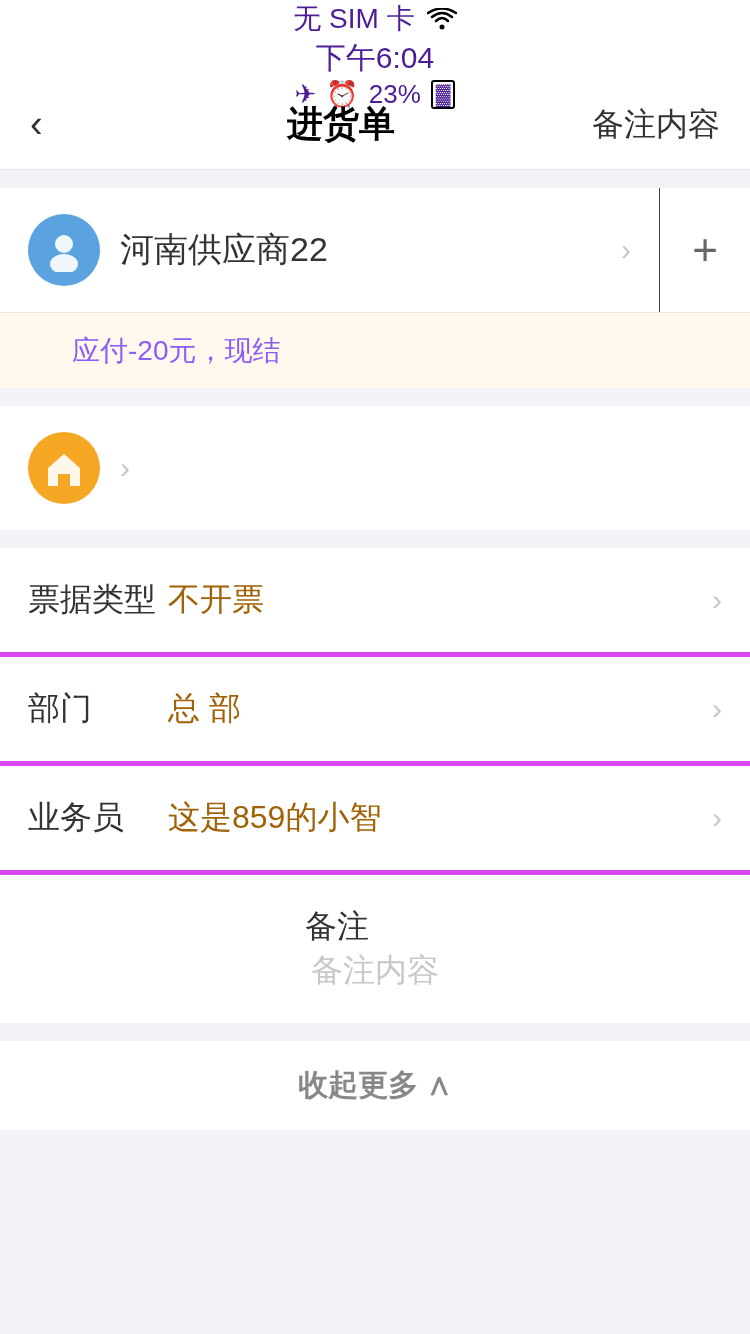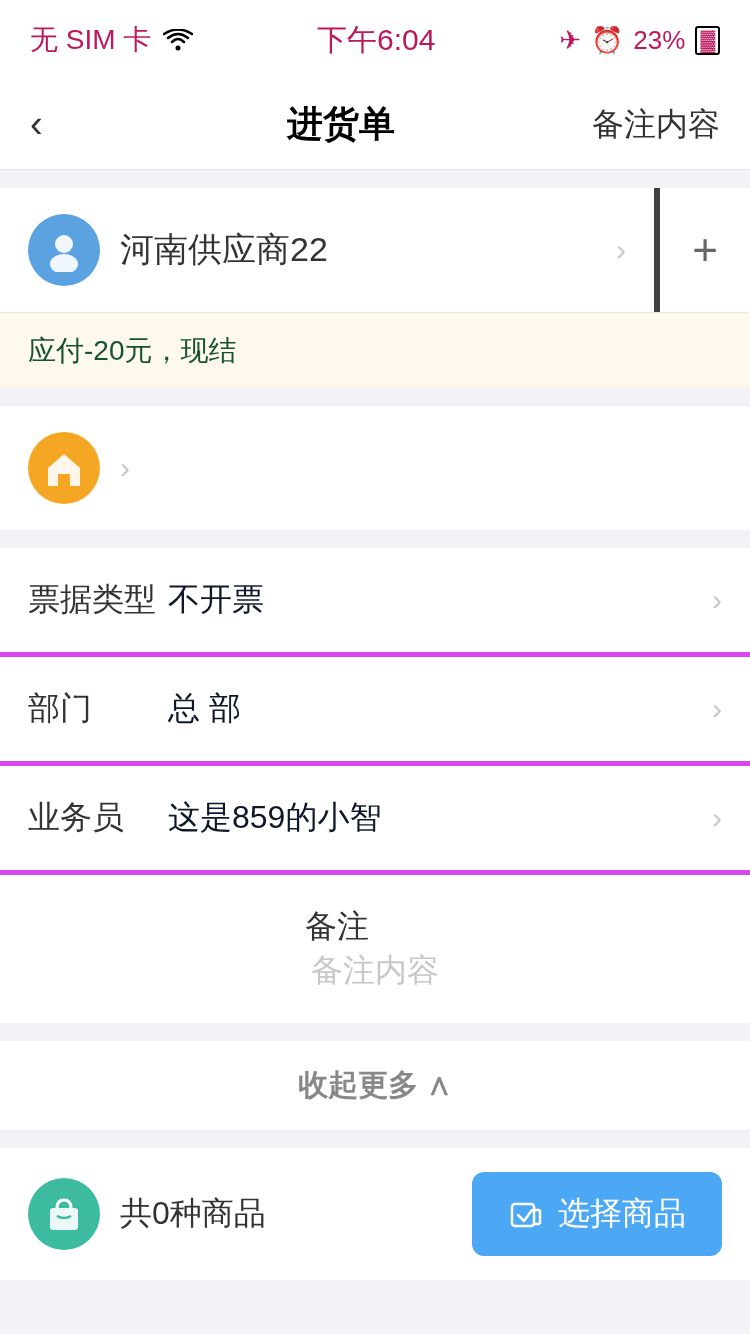--- a/index.html
+++ b/index.html
@@ -14,23 +14,24 @@
     }
 
     
     .status-bar {
       width: 750px;
       height: 80px;
       background: #fff;
       display: flex;
       align-items: center;
       justify-content: space-between;
-      padding: 8px 30px;
+      padding: 0 30px;
       font-size: 28px;
-      color: #be185d;
+      color: #4c1d95;
+      flex-direction: column;
     }
     .status-left {
       display: flex;
       align-items: center;
       gap: 12px;
     }
     .status-center {
       font-size: 30px;
       font-weight: 500;
     }
@@ -80,21 +81,21 @@
       margin-top: 18px;
       display: flex;
       align-items: stretch;
     }
     .supplier-main {
       flex: 1;
       display: flex;
       align-items: center;
       padding: 26px 28px;
       gap: 20px;
-      border-right: 6px solid #404040;
+      border-right: 1px solid #404040;
     }
     .supplier-avatar {
       width: 72px;
       height: 72px;
       border-radius: 50%;
       background: #5ba3e0;
       display: flex;
       align-items: center;
       justify-content: center;
       flex-shrink: 0;
@@ -123,21 +124,22 @@
     }
 
     
     .notice-banner {
       background: #fff8ec;
       padding: 18px 28px;
       border-top: 1px solid #f0e8d0;
     }
     .notice-text {
       font-size: 28px;
-      color: #14532d;
+      color: #8b5cf6;
+      margin-left: 44px;
     }
 
     
     .warehouse-section {
       background: #fff;
       margin-top: 18px;
       display: flex;
       align-items: center;
       padding: 26px 28px;
       gap: 20px;
@@ -179,21 +181,21 @@
       flex-direction: column;
     }
     .form-label {
       font-size: 32px;
       color: #333;
       width: 140px;
       flex-shrink: 0;
     }
     .form-value {
       font-size: 32px;
-      color: #0f172a;
+      color: #a16207;
       flex: 1;
     }
     .form-value.placeholder {
       color: #c7c7cc;
     }
     .form-chevron {
       color: #c7c7cc;
       font-size: 30px;
     }
 
@@ -341,34 +343,14 @@
     <div class="form-row">
       <span class="form-label">备注</span>
       <span class="form-value placeholder">备注内容</span>
     </div>
   </div>
 
   <div class="collapse-section">
     <span class="collapse-text">收起更多 ∧</span>
   </div>
 
-  <div class="bottom-bar">
-    <div class="goods-count-area">
-      <div class="goods-icon">
-        <svg viewBox="0 0 44 44" fill="none" xmlns="http://www.w3.org/2000/svg">
-          <rect x="8" y="16" width="28" height="22" rx="3" fill="#fff" opacity="0.9"></rect>
-          <path d="M15 16 Q15 8 22 8 Q29 8 29 16" stroke="#fff" stroke-width="3" fill="none"></path>
-          <path d="M15 24 Q22 28 29 24" stroke="#3dbba0" stroke-width="2.5" fill="none"></path>
-        </svg>
-      </div>
-      <span class="goods-count-text">共0种商品</span>
-    </div>
-    <div class="select-goods-btn">
-      <svg viewBox="0 0 36 36" fill="none" xmlns="http://www.w3.org/2000/svg">
-        <rect x="4" y="8" width="22" height="22" rx="3" stroke="#fff" stroke-width="2.5" fill="none"></rect>
-        <path d="M26 14 L32 14 M32 14 L32 28 M32 28 L26 28" stroke="#fff" stroke-width="2.5" fill="none"></path>
-        <path d="M10 19 L16 25 L24 14" stroke="#fff" stroke-width="2.5" fill="none" stroke-linecap="round" stroke-linejoin="round"></path>
-      </svg>
-      <span class="select-goods-btn-text">选择商品</span>
-    </div>
-  </div>
 
 </div>
 
 </body></html>

